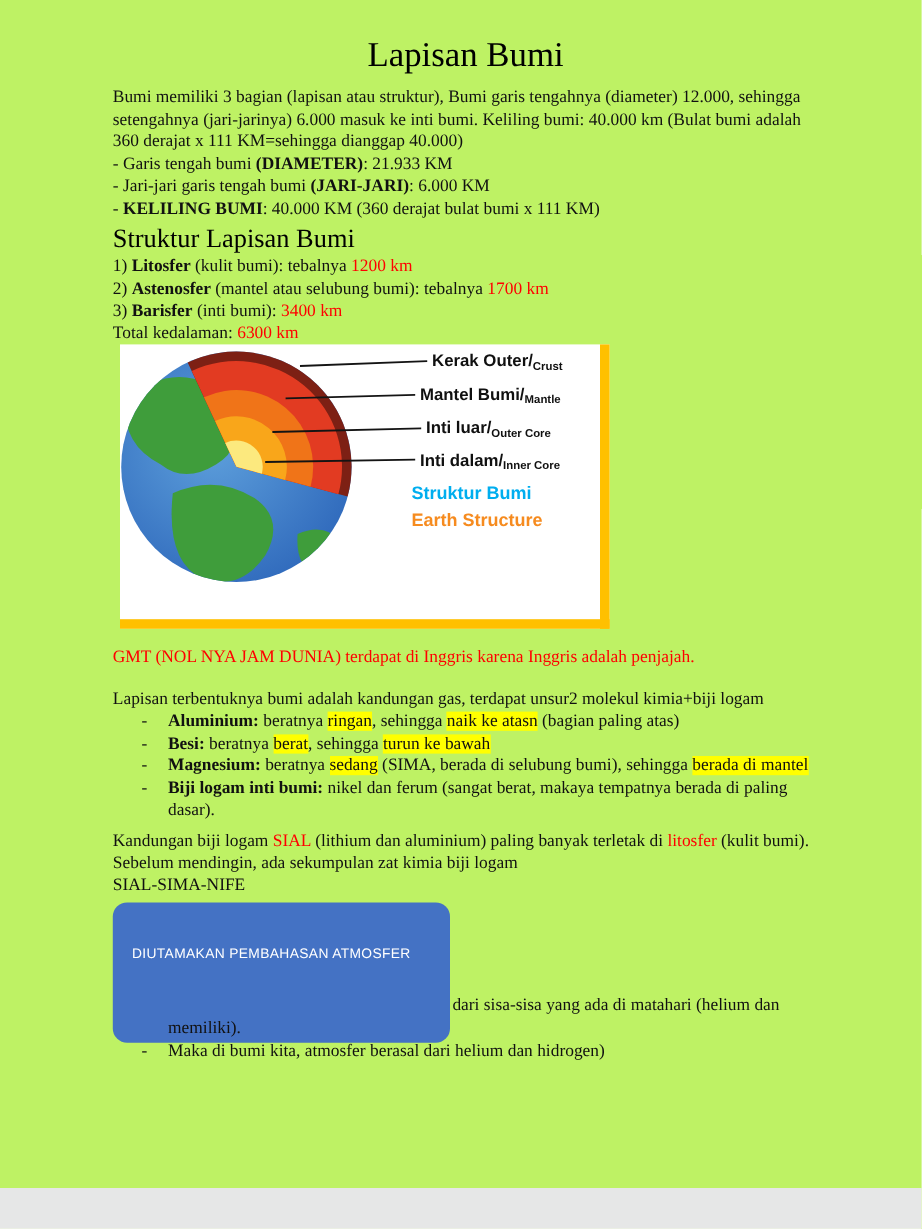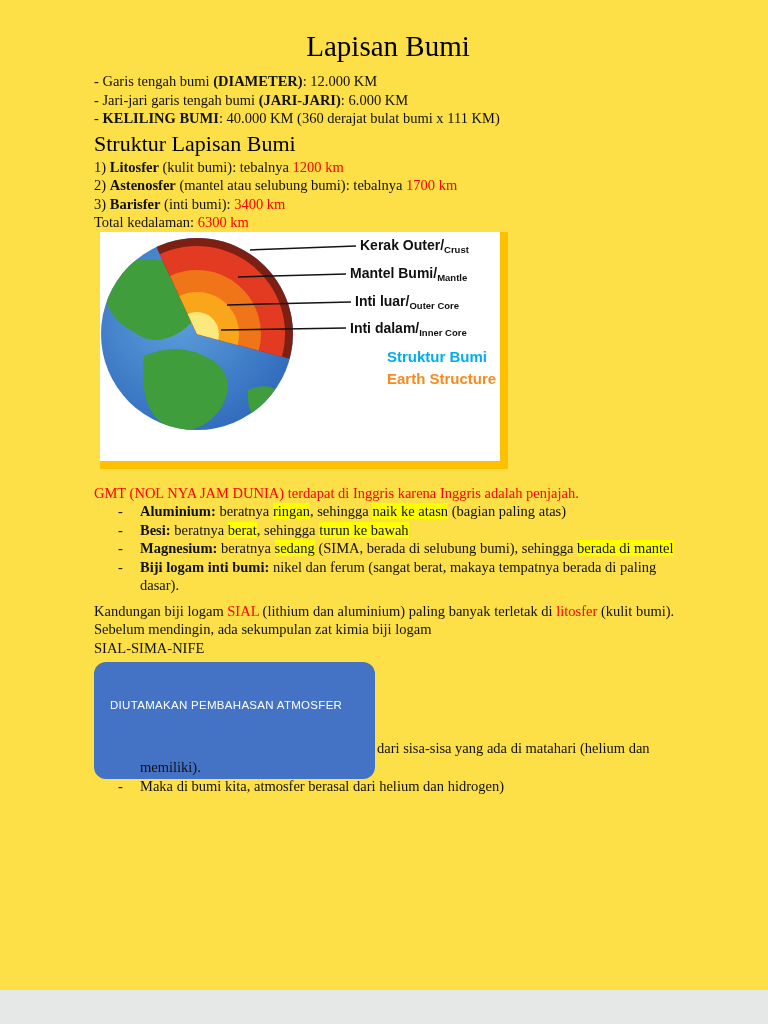--- a/index.html
+++ b/index.html
@@ -1,21 +1,21 @@
 <!DOCTYPE html>
 <html><head>
 <meta charset="utf-8">
 <style>
   html,body{margin:0;padding:0;}
   body{
     width:768px;height:1024px;background:#ffffff;
     font-family:"Liberation Serif", serif;color:#111;
     -webkit-font-smoothing:antialiased;
   }
-  .page{position:relative;width:768px;height:990px;background:#fde047;overflow:hidden;}
+  .page{position:relative;width:768px;height:990px;background:#bef264;overflow:hidden;}
   .content{padding:0 86px 0 94px;}
   .title{font-size:29px;font-weight:400;margin:30px 0 9px;text-align:center;color:#000;}
   .body{font-size:14.5px;line-height:18.5px;margin:0;}
   .bold{font-weight:700;}
   .red{color:#FF0000;}
   .hl{background:#FFFF00;}
   .heading{font-size:22px;font-weight:400;margin:3px 0 1px;line-height:26px;color:#000;}
 
   
   .dash-item{display:flex;padding-left:24px;font-size:14.5px;line-height:18.5px;}
@@ -28,21 +28,21 @@
     border-right:8px solid #FFC000;border-bottom:8px solid #FFC000;
   }
   .diagram svg{position:absolute;left:0;top:0;}
   .dlabel{
     position:absolute;font-family:"Liberation Sans",sans-serif;font-weight:700;
     font-size:14px;color:#101010;white-space:nowrap;
   }
   .dlabel .sub{font-size:9.5px;font-weight:600;position:relative;top:3px;margin-top:39px;}
   .dcaption{
     position:absolute;left:243px;font-family:"Liberation Sans",sans-serif;
-    font-weight:700;font-size:15px;white-space:nowrap;margin-left:44px;
+    font-weight:700;font-size:15px;white-space:nowrap;
   }
   .dcaption.c1{top:116px;color:#00AEEF;}
   .dcaption.c2{top:138px;color:#F68B1F;text-align:center;}
 
   .gmt{margin-top:15px;}
   .komposisi-intro{margin-top:16px;}
   .sial-p{margin-top:7px;}
 
   
   .atmo{position:relative;margin-top:5px;height:150px;}
@@ -62,21 +62,22 @@
   .bottom-strip{width:768px;height:34px;background:#e6e7e7;}
 </style>
 </head>
 <body>
 
 <div class="page">
   <div class="content">
 
     <h1 class="title">Lapisan Bumi</h1>
 
-    <p class="body"><span>- Garis tengah bumi </span><span class="bold">(DIAMETER)</span><span>: 12.000 KM</span></p>
+    <p class="body"><span>Bumi memiliki 3 bagian (lapisan atau struktur), Bumi garis tengahnya (diameter) 12.000, sehingga setengahnya (jari-jarinya) 6.000 masuk ke inti bumi. Keliling bumi: 40.000 km (Bulat bumi adalah 360 derajat x 111 KM=sehingga dianggap 40.000)</span></p>
+    <p class="body"><span>- Garis tengah bumi </span><span class="bold">(DIAMETER)</span><span>: 21.933 KM</span></p>
     <p class="body"><span>- Jari-jari garis tengah bumi </span><span class="bold">(JARI-JARI)</span><span>: 6.000 KM</span></p>
     <p class="body"><span>- </span><span class="bold">KELILING BUMI</span><span>: 40.000 KM (360 derajat bulat bumi x 111 KM)</span></p>
 
     <h2 class="heading">Struktur Lapisan Bumi</h2>
     <p class="body"><span>1) </span><span class="bold">Litosfer</span><span> (kulit bumi): tebalnya </span><span class="red">1200 km</span></p>
     <p class="body"><span>2) </span><span class="bold">Astenosfer</span><span> (mantel atau selubung bumi): tebalnya </span><span class="red">1700 km</span></p>
     <p class="body"><span>3) </span><span class="bold">Barisfer</span><span> (inti bumi): </span><span class="red">3400 km</span></p>
     <p class="body"><span>Total kedalaman: </span><span class="red">6300 km</span></p>
 
     <div class="diagram">
@@ -124,20 +125,21 @@
       </div>
       <div class="dlabel" style="left:250px;top:88px">
         <span>Inti dalam/</span><span class="sub">Inner Core</span>
       </div>
       <div class="dcaption c1">Struktur Bumi</div>
       <div class="dcaption c2">Earth Structure</div>
     </div>
 
     <p class="body gmt"><span class="red">GMT (NOL NYA JAM DUNIA) terdapat di Inggris karena Inggris adalah penjajah.</span></p>
 
+    <p class="body komposisi-intro">Lapisan terbentuknya bumi adalah kandungan gas, terdapat unsur2 molekul kimia+biji logam</p>
 
     <div class="dash-item">
       <span class="dash-marker">-</span>
       <span class="dash-text"><span class="bold">Aluminium:</span><span> beratnya </span><span class="hl">ringan</span><span>, sehingga </span><span class="hl">naik ke atasn</span><span> (bagian paling atas)</span></span>
     </div>
     <div class="dash-item">
       <span class="dash-marker">-</span>
       <span class="dash-text"><span class="bold">Besi:</span><span> beratnya </span><span class="hl">berat</span><span>, sehingga </span><span class="hl">turun ke bawah</span></span>
     </div>
     <div class="dash-item">

